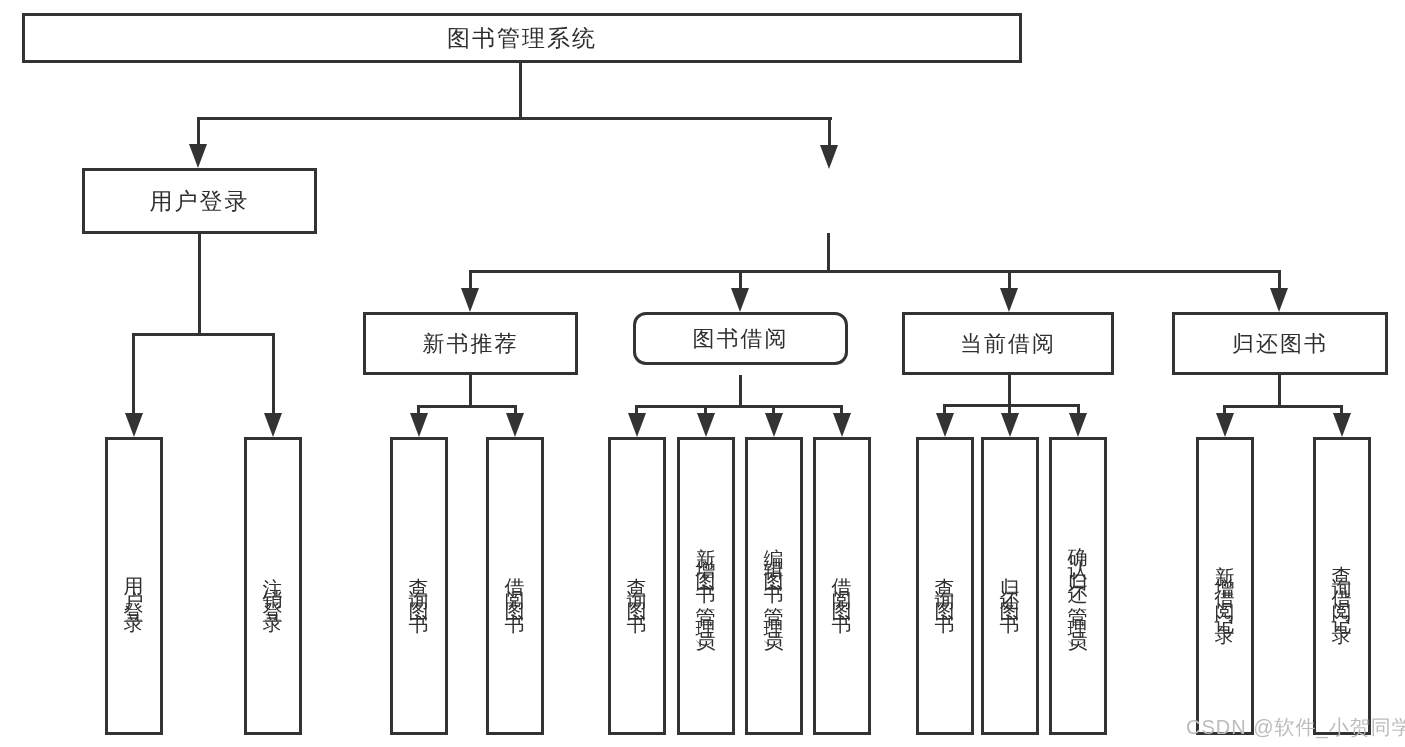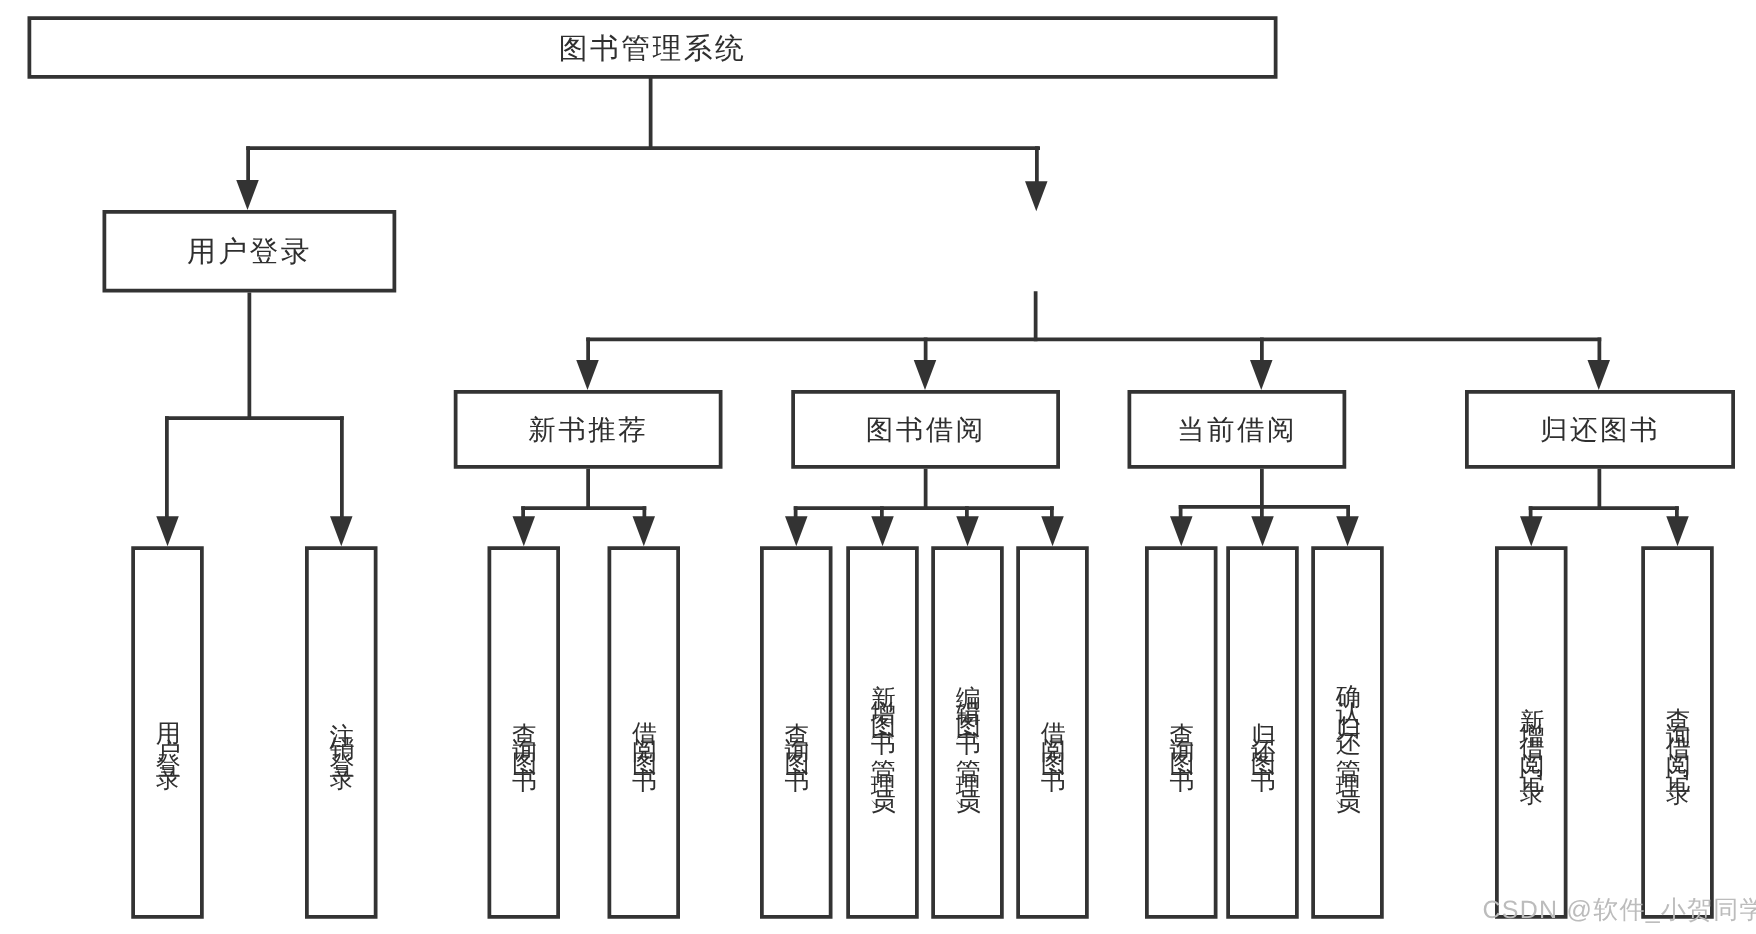--- a/index.html
+++ b/index.html
@@ -109,24 +109,24 @@
   <div class="vline" style="left:739px; top:270px; height:20px;"></div>
   <div class="arr" style="left:731px; top:288px;"></div>
   <div class="vline" style="left:1008px; top:270px; height:20px;"></div>
   <div class="arr" style="left:1000px; top:288px;"></div>
   <div class="vline" style="left:1278px; top:270px; height:20px;"></div>
   <div class="arr" style="left:1270px; top:288px;"></div>
 
   <div class="box hbox l3" style="left:363px; top:312px; width:215px; height:63px;font-family:Liberation Mono, monospace;">
     <span>新书推荐</span>
   </div>
-  <div class="box hbox l3" style="left:633px; top:312px; width:215px; height:63px;">
+  <div class="box hbox l3" style="left:633px; top:312px; width:215px; height:53px;border-radius:13px;">
     <span>图书借阅</span>
   </div>
-  <div class="box hbox l3" style="left:902px; top:312px; width:175px; height:63px;">
+  <div class="box hbox l3" style="left:902px; top:312px; width:212px; height:63px;">
     <span>当前借阅</span>
   </div>
   <div class="box hbox l3" style="left:1172px; top:312px; width:216px; height:63px;">
     <span>归还图书</span>
   </div>
 
   <div class="vline" style="left:469px; top:375px; height:33px;"></div>
   <div class="hline" style="left:417px; top:405px; width:100px;"></div>
   <div class="vline" style="left:417px; top:405px; height:11px;"></div>
   <div class="arr" style="left:410px; top:413px;"></div>

